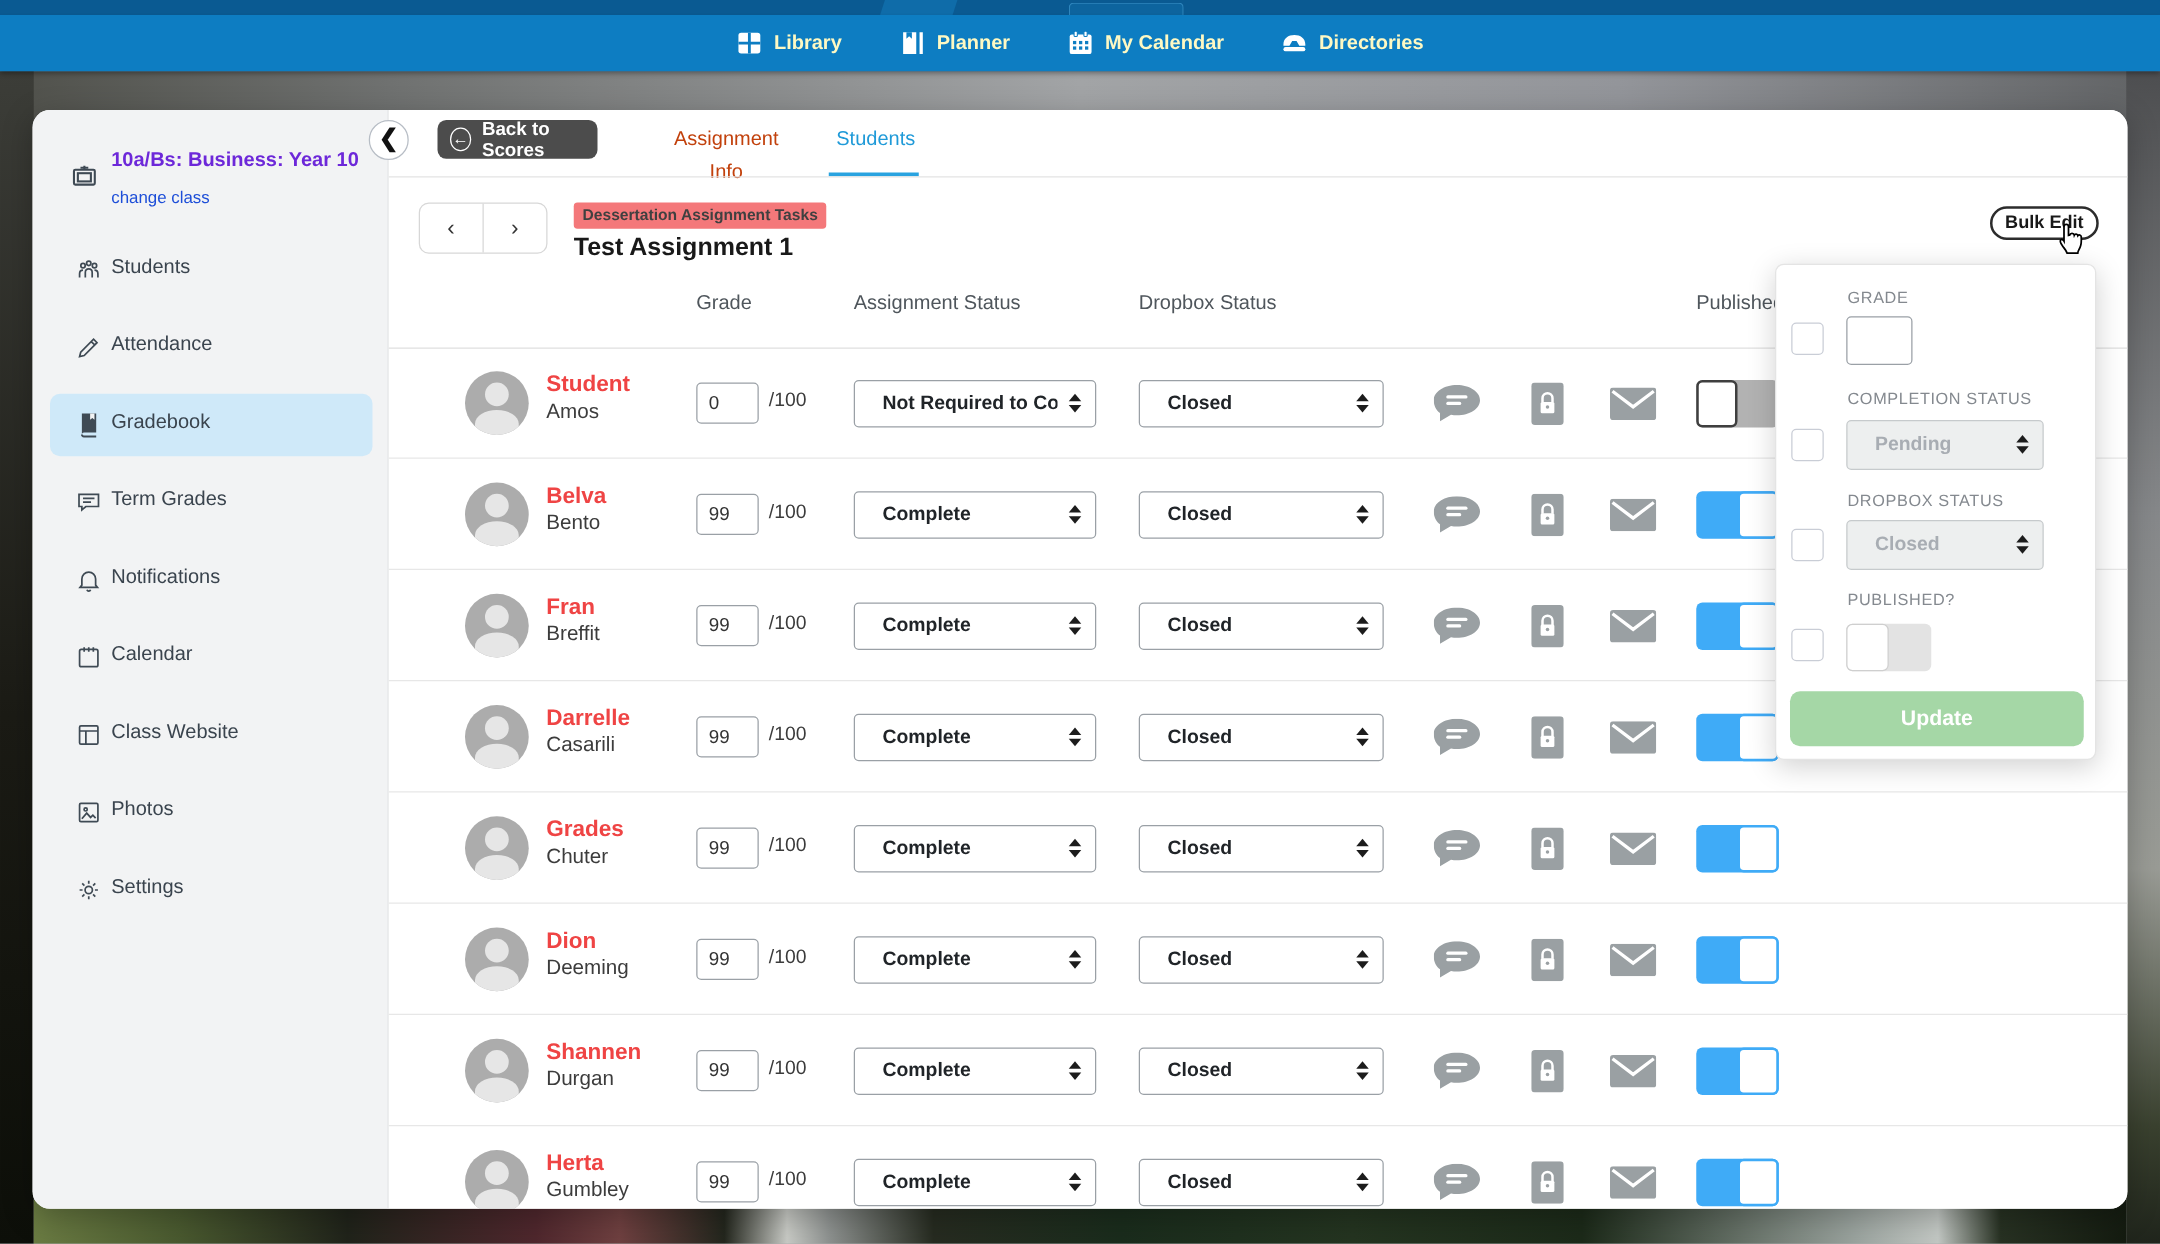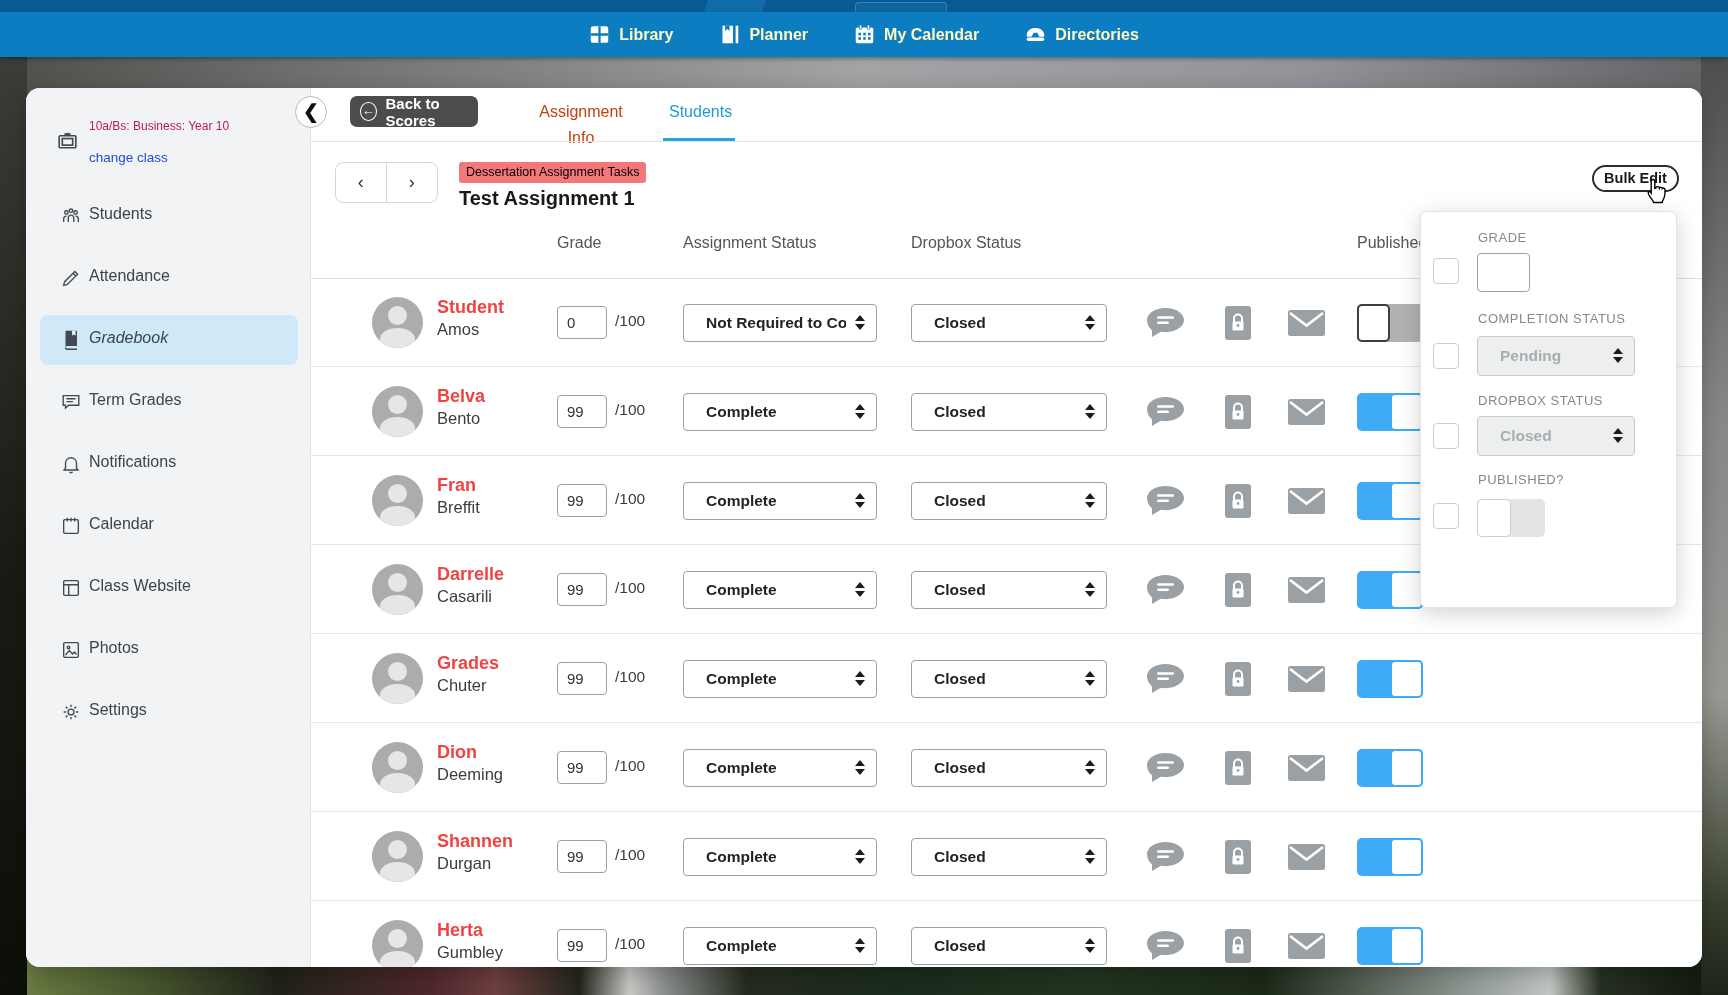--- a/index.html
+++ b/index.html
@@ -27,24 +27,24 @@
 
   
   .shell { position:absolute; left:26px; top:88px; width:1676px; height:879px; background:#fff;
     border-radius:14px; overflow:hidden; z-index:10; box-shadow:0 6px 24px rgba(0,0,0,.25); }
   .sidebar { position:absolute; left:0; top:0; width:285px; height:879px; background:#f2f3f4; border-right:1px solid #e2e3e5; }
   .main { position:absolute; left:285px; top:0; width:1391px; height:879px; background:#fff; }
 
   
   .class-head { position:absolute; left:0; top:14px; width:285px; height:62px; }
   .class-head svg { position:absolute; left:29px; top:27px; width:25px; height:26px; }
-  .class-title { position:absolute; left:63px; top:17px; width:210px; font-size:12px; font-weight:400; color:#be185d; line-height:1.2; }
+  .class-title { position:absolute; left:63px; top:17px; width:210px; font-size:16px; font-weight:700; color:#6d28d9; line-height:1.2; }
   .change-class { position:absolute; left:63px; top:48px; font-size:13.5px; color:#1d4ed8; cursor:pointer; }
   .side-item { position:absolute; left:14px; width:258px; height:50px; border-radius:8px; cursor:pointer; }
-  .side-item.active { background:#cfe9f9;font-style:italic; }
+  .side-item.active { background:#cfe9f9; }
   .side-item svg { position:absolute; left:20px; top:14px; width:22px; height:22px; }
   .side-item .lbl { position:absolute; left:49px; top:14px; font-size:16px; color:#3a444e; }
 
   
   .collapse-btn { position:absolute; left:295px; top:96px; width:32px; height:32px; border-radius:50%;
     background:#fff; border:1px solid #b7bdc5; z-index:12; cursor:pointer; text-align:center;
     font-size:19px; font-weight:700; color:#111; line-height:29px; }
 
   
   .back-btn { position:absolute; left:39px; top:8px; width:128px; height:31px; background:#4c4c4c; border-radius:7px;
@@ -54,21 +54,21 @@
   .tab.t0 { left:215px; width:110px; text-align:center; }
   .tab.t1 { left:358px; width:60px; text-align:center; color:#1f9ad8; font-weight:400; }
   .tab-underline { position:absolute; left:352px; top:50px; width:72px; height:3px; background:#29a3e0; }
   .tabs-divider { position:absolute; left:0; top:53px; width:1391px; height:1px; background:#e3e3e3; }
 
   
   .pager { position:absolute; left:24px; top:74px; width:103px; height:41px; border:1px solid #d7d7d7; border-radius:8px; background:#fff; display:flex; }
   .pager .half { width:51px; text-align:center; line-height:39px; font-size:18px; color:#333; cursor:pointer; }
   .pager .half:first-child { border-right:1px solid #d7d7d7; }
   .badge { position:absolute; left:148px; top:74px; height:21px; padding:0 7px; background:#f4787a; border-radius:3px;
-    color:#000000; font-size:12.5px; font-weight:400; line-height:21px; }
+    color:#404040; font-size:12.5px; font-weight:700; line-height:21px; }
   .page-title { position:absolute; left:148px; top:99px; font-size:20px; font-weight:700; color:#191919; }
   .bulk-btn { position:absolute; left:1281px; top:77px; width:87px; height:27px; border:2px solid #2c2c2c; border-radius:14px;
     background:#fff; font-size:14.5px; font-weight:700; color:#191919; text-align:center; line-height:23px; cursor:pointer; }
 
   
   .thead { position:absolute; top:146px; font-size:16px; color:#4f565c; }
   .th-grade { left:246px; } .th-as { left:372px; } .th-ds { left:600px; } .th-pub { left:1046px; z-index:1; }
   .thead-divider { position:absolute; left:0; top:190px; width:1391px; height:1px; background:#e0e0e0; }
   .rows { position:absolute; left:0; top:190px; width:1391px; }
   .row { position:relative; width:1391px; height:89px; border-bottom:1px solid #e7e7e7; }
@@ -641,17 +641,18 @@
     <span class="stepper">
         <i class="up"></i>
         <i class="dn"></i>
       </span>
   </div>
   <div class="pop-label" style="top:260px">PUBLISHED?</div>
   <div class="pop-check" style="top:291px"></div>
   <div class="pop-toggle">
       <div class="knob"></div>
     </div>
+  <button class="update-btn">Update</button>
 </div>
 
 <svg class="cursor" viewBox="0 0 24 26">
   <path d="M8 1.5c1 0 1.8.8 1.8 1.8v7l1-.2c.4-2 3.3-1.9 3.6 0 .5-1.2 2.7-1 2.9.4.8-1 2.6-.5 2.7.9 0 0 .3 5.5-.8 8.1-.9 2.3-2 3.7-2 5h-8.5c-.6-2-2.3-3.8-3.5-5.5C4 17.3 2.3 15 3.6 13.9c1-.9 2.2.3 2.6 1V3.3C6.2 2.3 7 1.5 8 1.5z" fill="#fff" stroke="#000" stroke-width="1.4"></path>
 </svg>
 
 </body></html>

